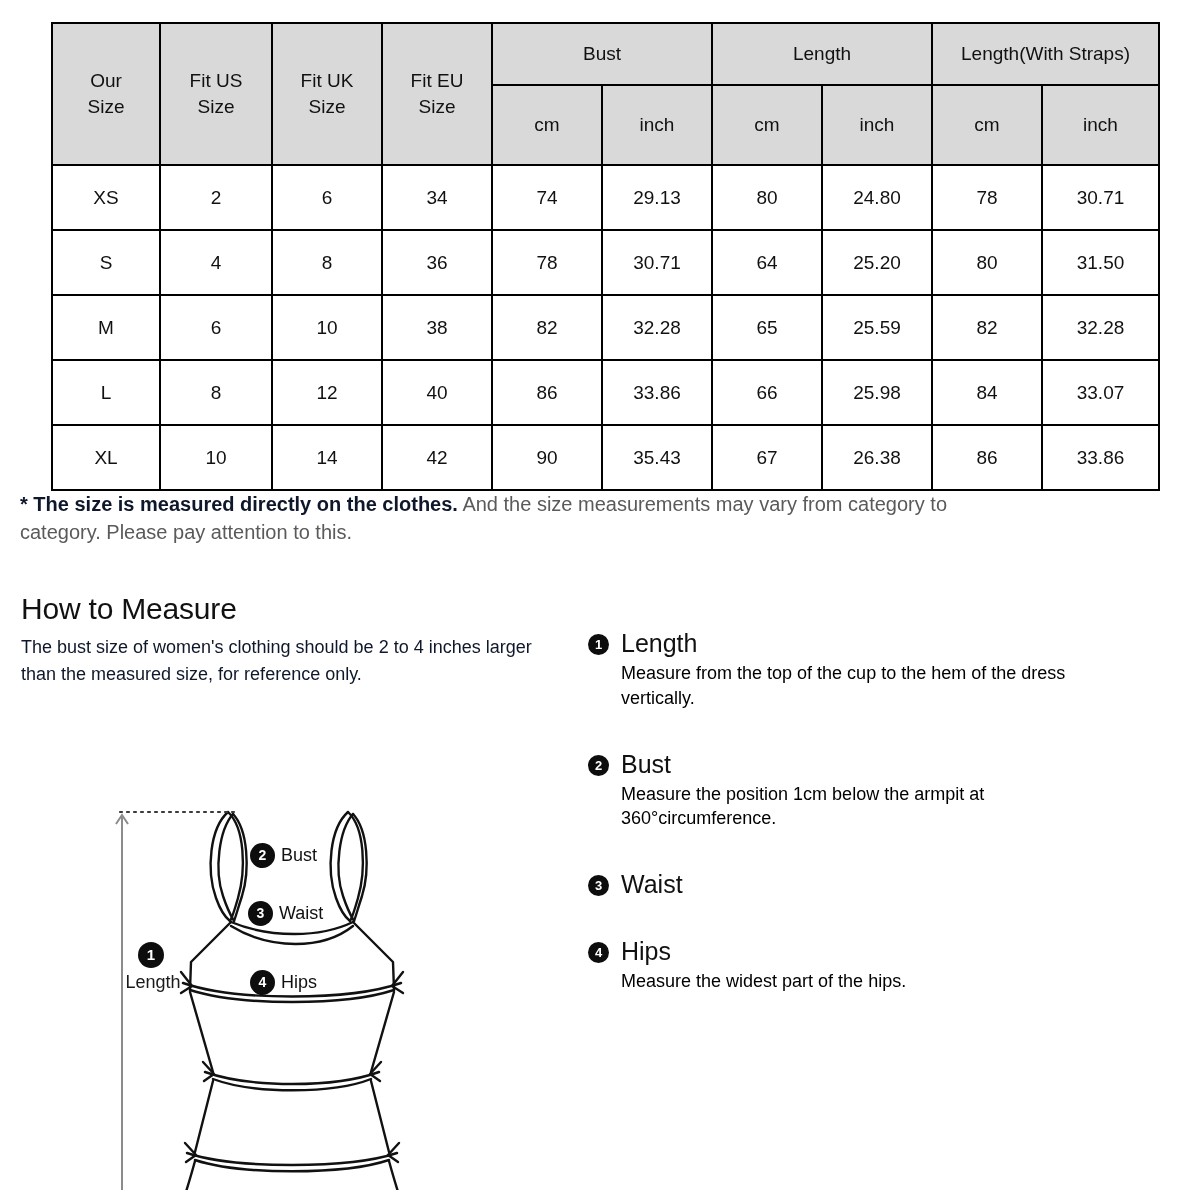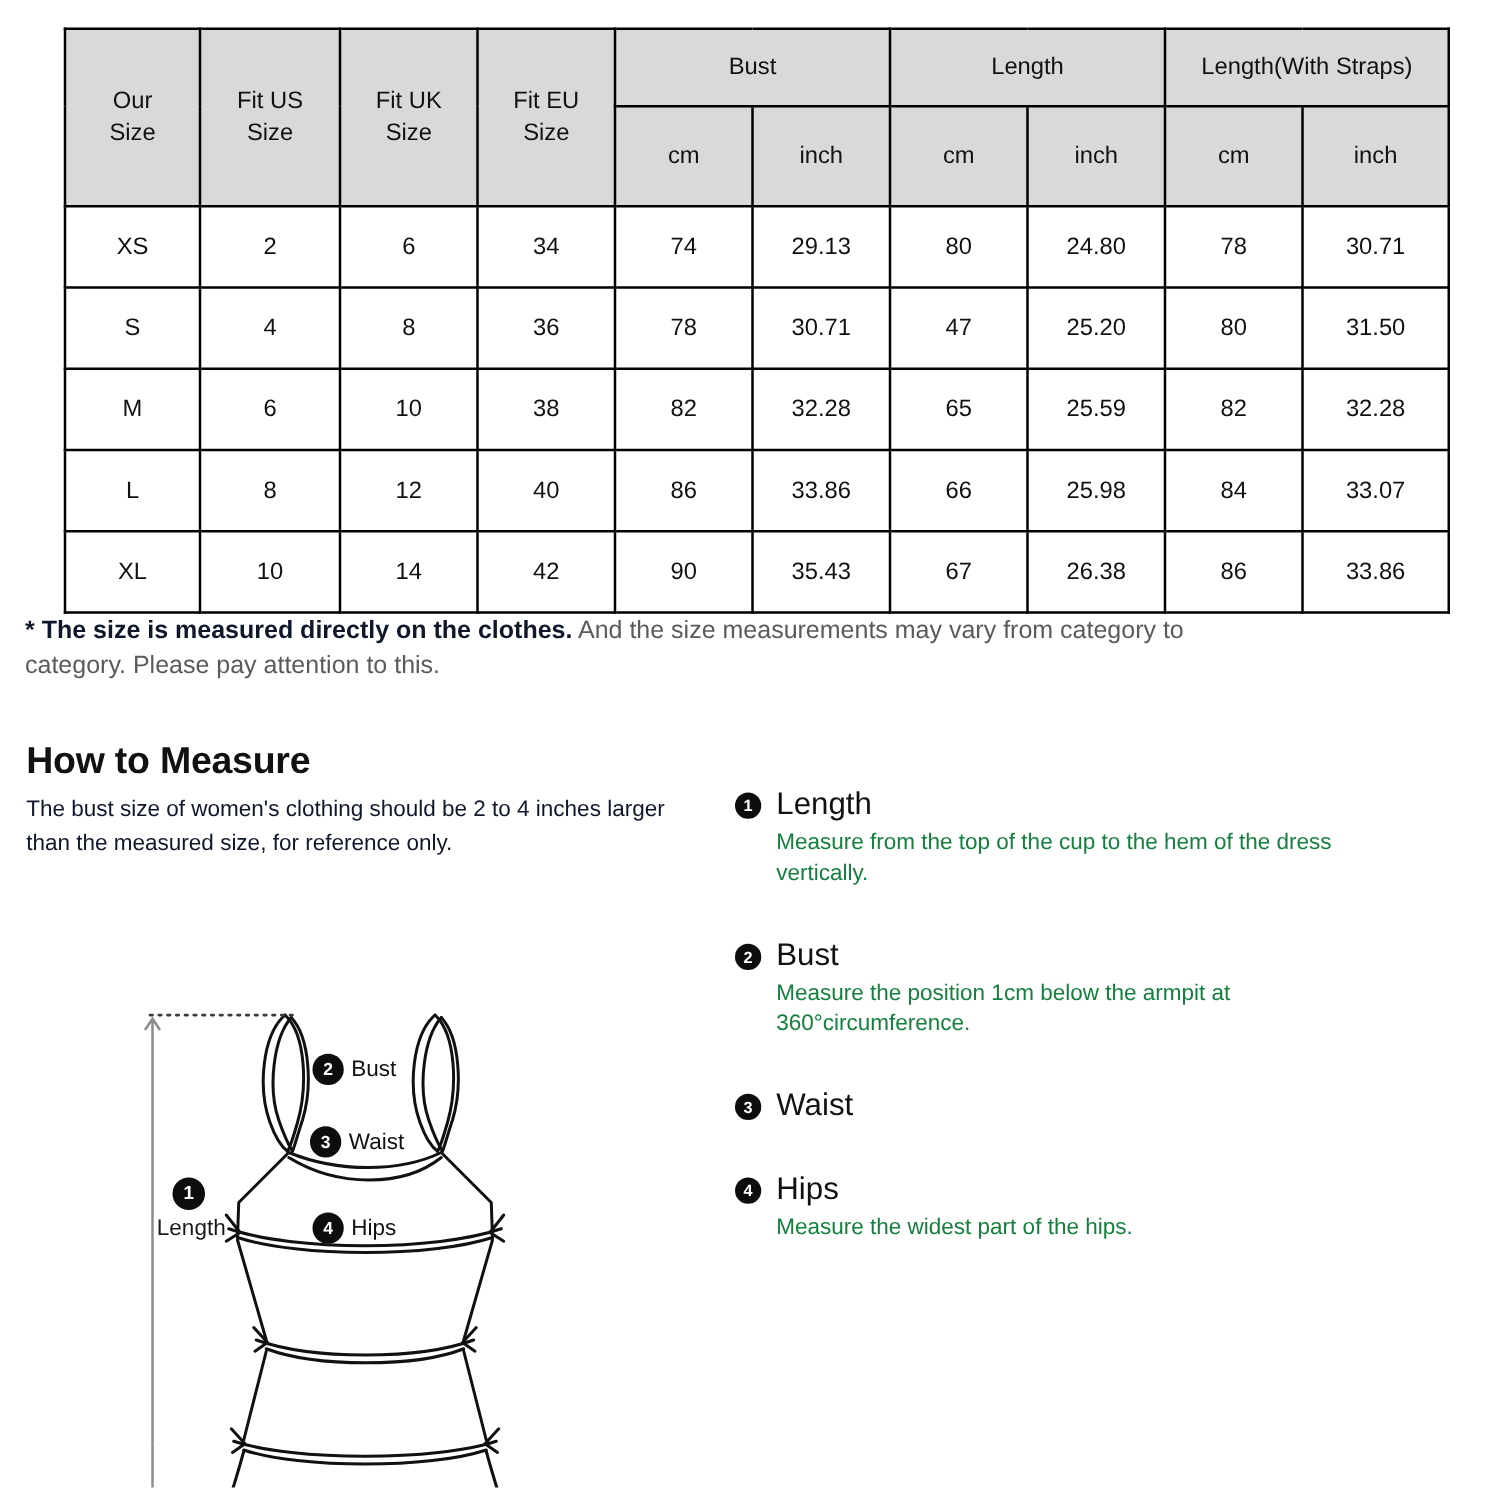--- a/index.html
+++ b/index.html
@@ -58,21 +58,21 @@
     line-height: 1.42;
     color: #5a5a5a;
   }
   .note b { color: #0f172a; font-weight: 700; }
 
   
   .h2m-title {
     position: absolute;
     left: 21px; top: 592px;
     font-size: 30px;
-    font-weight: 700;
+    font-weight: 400;
     color: #111;
     letter-spacing: -0.2px;
   }
   .h2m-sub {
     position: absolute;
     left: 21px; top: 634px;
     width: 540px;
     font-size: 18px;
     line-height: 1.48;
     color: #0f172a;
@@ -103,21 +103,21 @@
     font-size: 25px;
     font-weight: 400;
     color: #111;
     line-height: 1.08;
   }
   .step-desc {
     margin-left: 33px;
     margin-top: 4px;
     font-size: 18px;
     line-height: 1.38;
-    color: #15803d;
+    color: #000000;
     max-width: 490px;
   }
 
   
   .diagram {
     position: absolute;
     left: 95px; top: 700px;
     width: 400px; height: 490px;
   }
   .diagram svg { display: block; }
@@ -216,21 +216,21 @@
           <td>78</td>
           <td>30.71</td>
         </tr>
         <tr>
           <td>S</td>
           <td>4</td>
           <td>8</td>
           <td>36</td>
           <td>78</td>
           <td>30.71</td>
-          <td>47</td>
+          <td>64</td>
           <td>25.20</td>
           <td>80</td>
           <td>31.50</td>
         </tr>
         <tr>
           <td>M</td>
           <td>6</td>
           <td>10</td>
           <td>38</td>
           <td>82</td>

